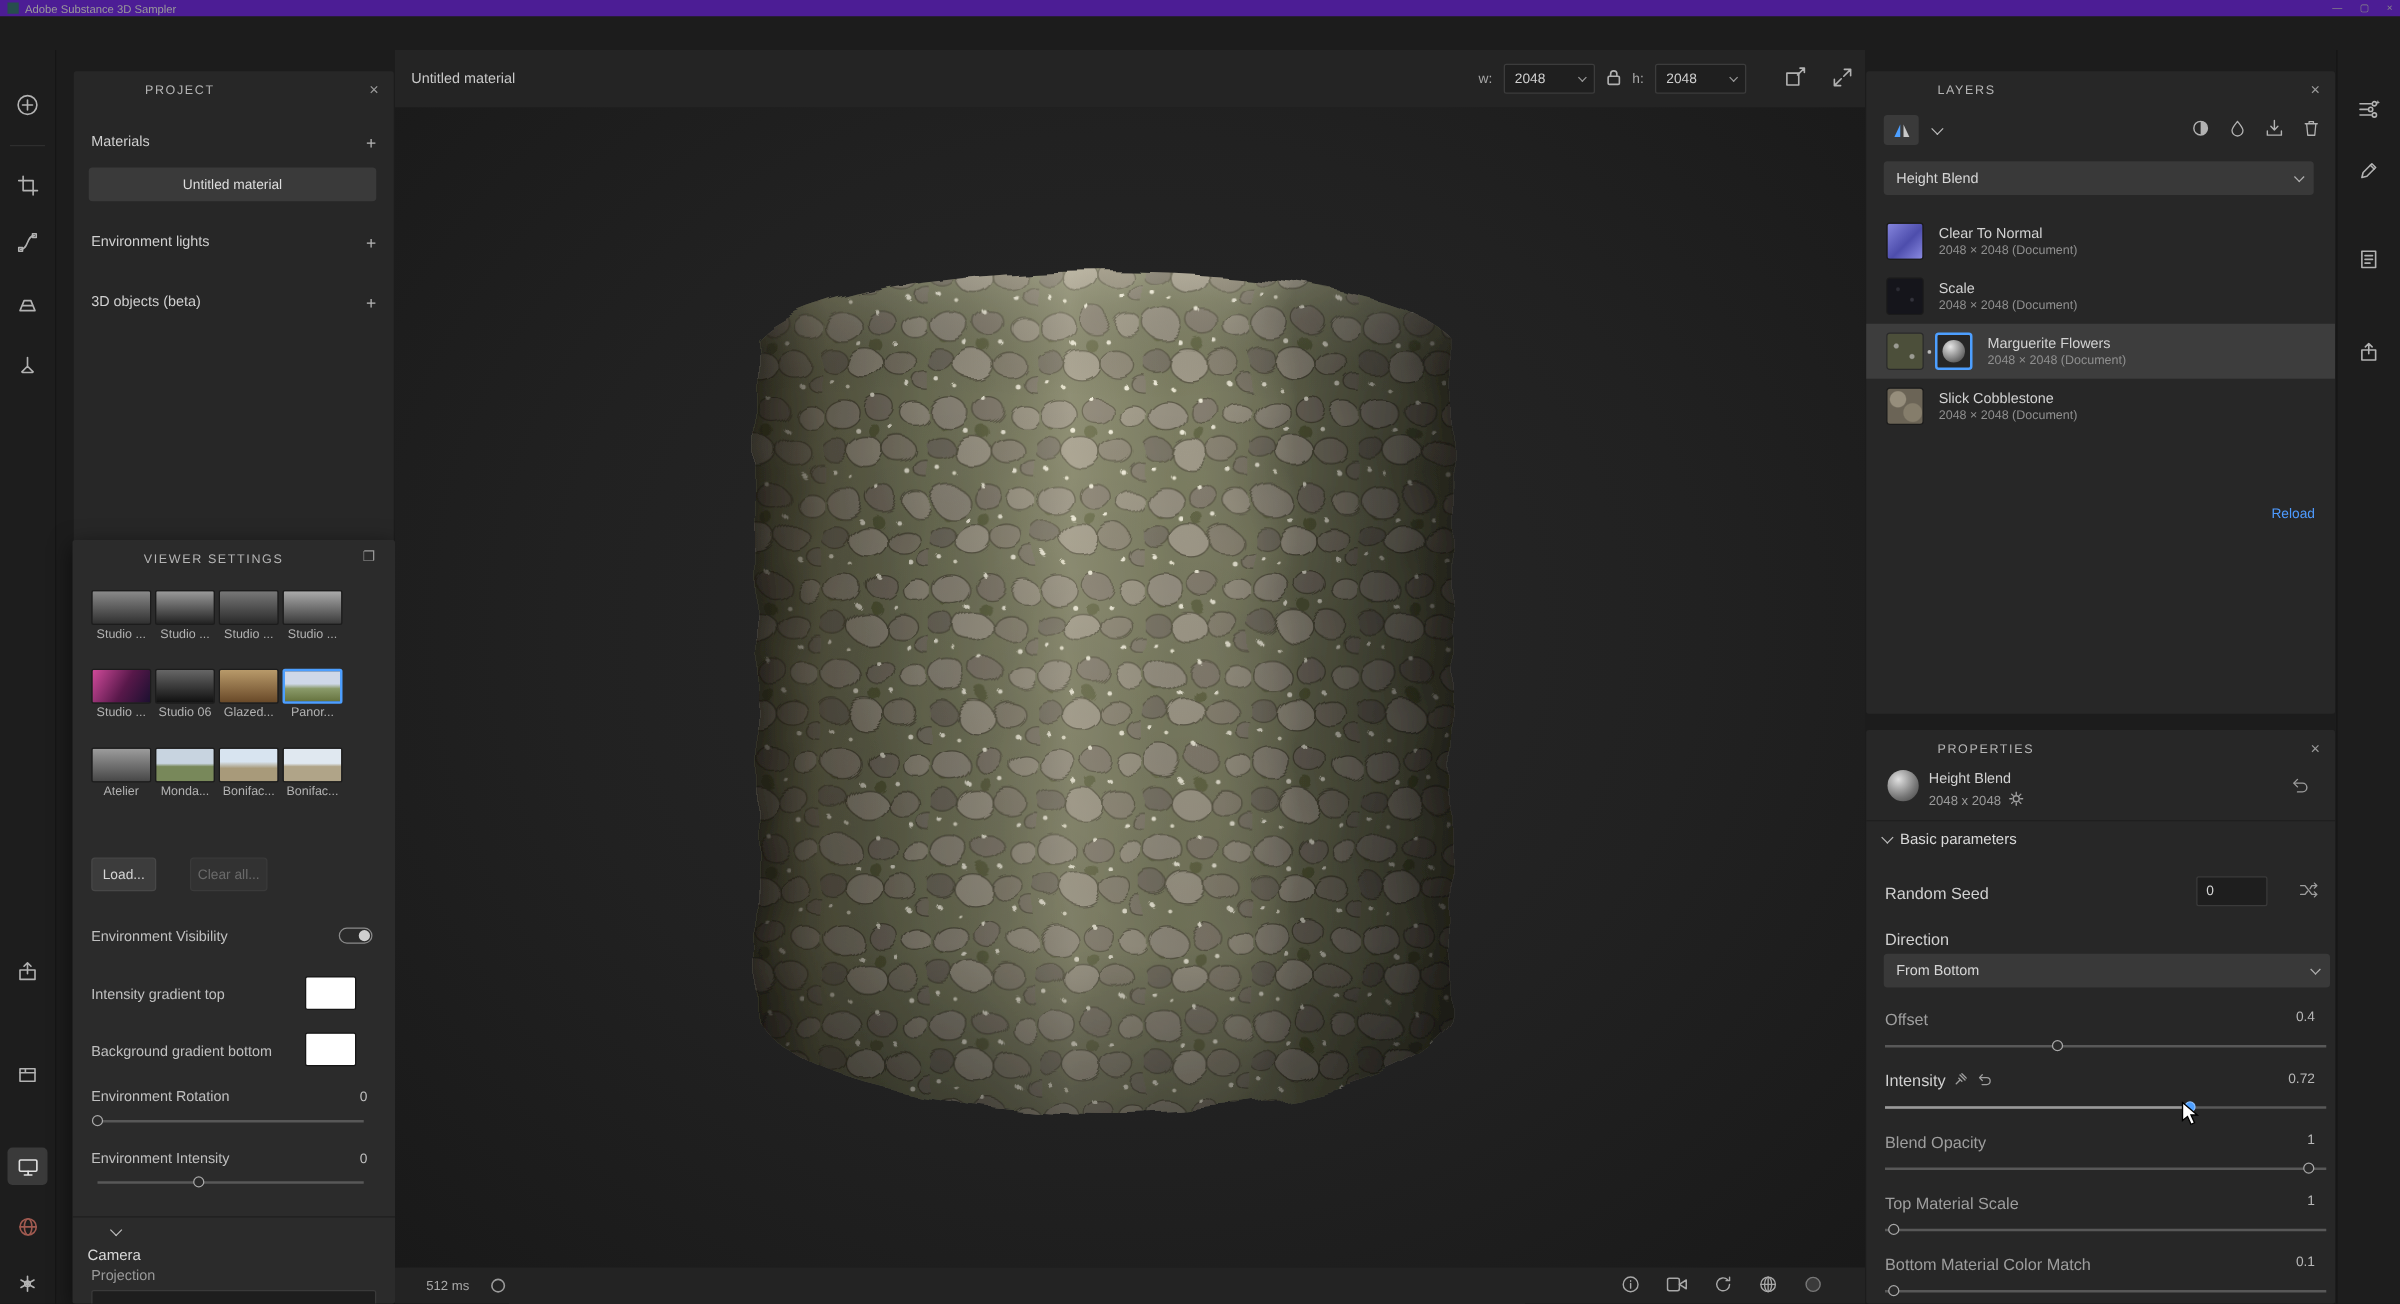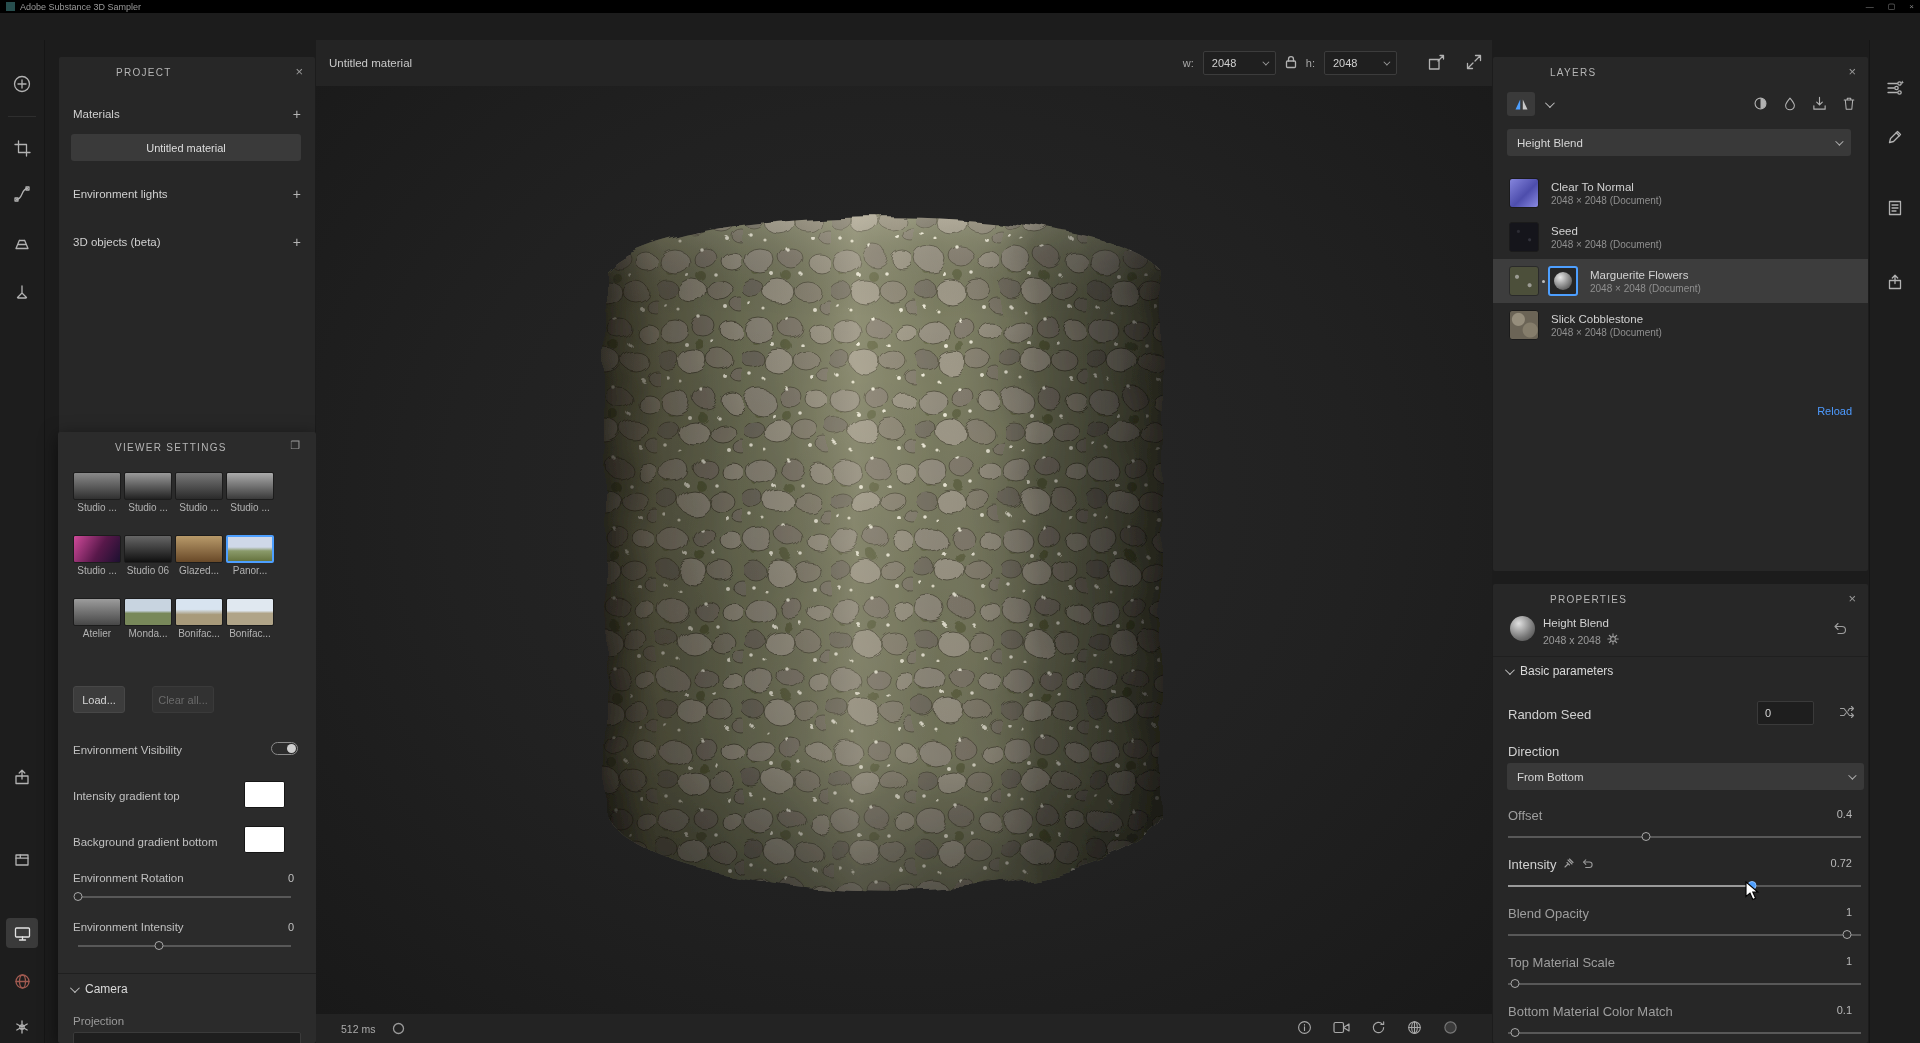--- a/index.html
+++ b/index.html
@@ -1,21 +1,21 @@
 <!DOCTYPE html>
 <html><head>
 <meta charset="utf-8">
 <style>
   * { margin:0; padding:0; box-sizing:border-box; }
   html,body { width:1920px; height:1043px; background:#141414; }
   .app { position:absolute; left:0; top:0; width:1920px; height:1043px; overflow:hidden;
          background:#1c1c1c; font-family:"Liberation Sans",sans-serif; font-size:11px; color:#c6c6c6; }
 
   
-  .titlebar { position:absolute; left:0; top:0; right:0; height:13px; background:#000000;
+  .titlebar { position:absolute; left:0; top:0; right:0; height:13px; background:#4c1d95;
               display:flex; align-items:center; padding:0 6px; font-size:9px; color:#9a9a9a; }
   .appicon { width:9px; height:9px; background:#274e4e; margin-right:5px; }
   .winbtns { margin-left:auto; display:flex; gap:14px; color:#888; font-size:8px; }
   .menubar { position:absolute; left:0; top:13px; right:0; height:27px; background:#292929;
              border-bottom:1px solid #161616; display:flex; align-items:center; padding-left:6px; }
   .menu-item { padding:0 11px; font-size:11.5px; color:#c2c2c2; cursor:default; }
   .doc-title { position:absolute; left:50%; top:0; height:27px; display:flex; align-items:center;
                transform:translateX(-50%); color:#cfcfcf; font-size:11.5px; }
 
   
@@ -334,21 +334,21 @@
       </div>
 
     <div class="vs-row-label" style="top:489px">Environment Intensity</div>
     <div class="vs-val" style="top:489px">0</div>
     <div class="slider" style="left:20px; right:25px; top:509px;">
       <div class="track"></div>
         <div class="knob" style="left: 38%;"></div>
       </div>
 
     <div class="vs-div" style="top:541px"></div>
-    <div class="section-head" style="left:12px; top:550px;">
+    <div class="section-head" style="left:12px; top:550px;flex-direction:column;">
       <span class="chev"></span>
       <span>Camera</span>
     </div>
     <div class="vs-row-label" style="top:583px; color:#9a9a9a;">Projection</div>
     <div class="mini-input" style="left:15px; right:15px; top:600px; height:24px;"></div>
   </div>
 
   <div class="vp-topbar">
     <div class="vp-tab">
       <span>Untitled material</span>
@@ -507,21 +507,21 @@
     <div class="layer-row" style="top:114px">
       <div class="layer-thumb th-normal"></div>
       <div class="layer-text">
         <div class="layer-name">Clear To Normal</div>
         <div class="layer-meta">2048 × 2048 (Document)</div>
       </div>
     </div>
     <div class="layer-row" style="top:158px">
       <div class="layer-thumb th-dirt"></div>
       <div class="layer-text">
-        <div class="layer-name">Seed</div>
+        <div class="layer-name">Scale</div>
         <div class="layer-meta">2048 × 2048 (Document)</div>
       </div>
     </div>
     <div class="layer-row selected" style="top:202px">
       <div class="layer-thumb th-flowers th-faded"></div>
       <div class="mask-dot"></div>
       <div class="mask-thumb">
           <div class="ball"></div>
         </div>
       <div class="layer-text">

